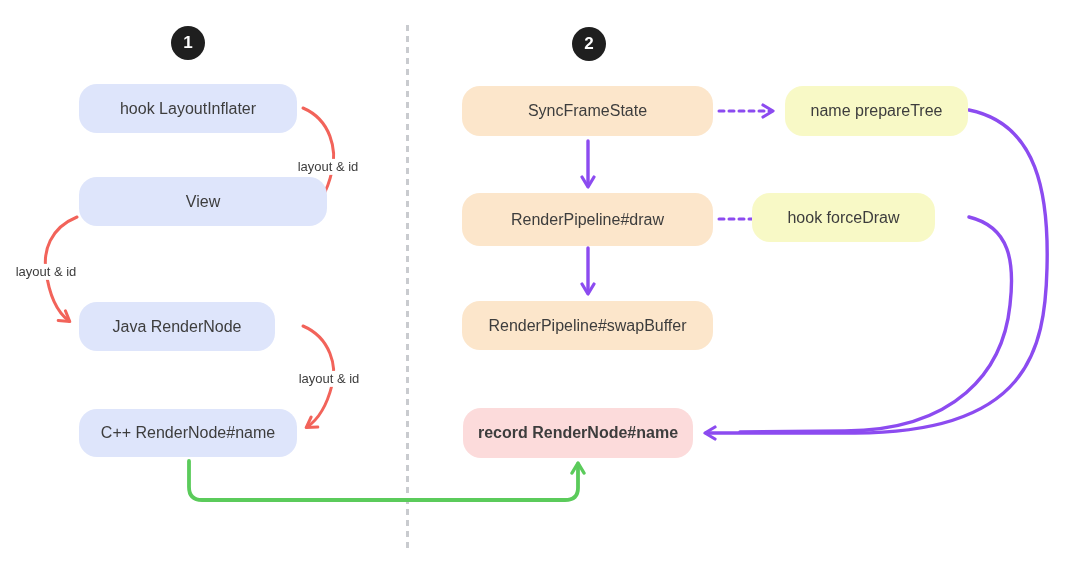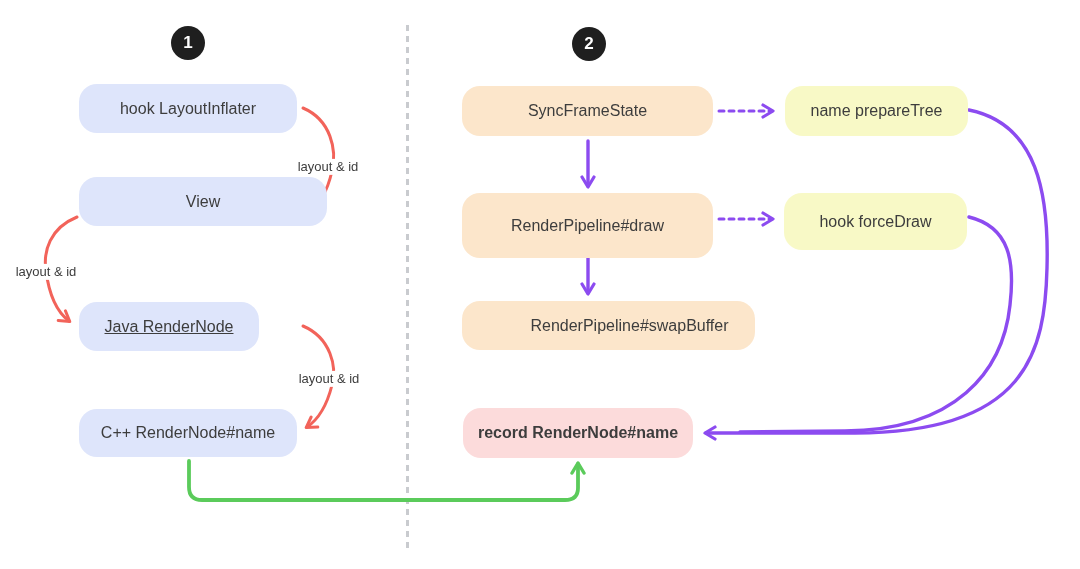--- a/index.html
+++ b/index.html
@@ -75,27 +75,27 @@
     <path class="arrow-path stroke-purple" stroke-width="3.4" d="M 969,217 C 1010,227 1015,262 1010,305 C 1003,372 955,430 845,431 L 740,432"></path>
 
     <path class="arrow-path stroke-green" stroke-width="3.8" marker-end="url(#chevGreen)" d="M 189,461 L 189,487 Q 189,500 202,500 L 565,500 Q 578,500 578,488 L 578,464"></path>
   </svg>
 
   <div class="badge" style="left:171px;top:26px;">1</div>
   <div class="badge" style="left:572px;top:27px;">2</div>
 
   <div class="node blue" style="left:79px;top:84px;width:218px;height:49px;">hook LayoutInflater</div>
   <div class="node blue" style="left:79px;top:177px;width:248px;height:49px;">View</div>
-  <div class="node blue" style="left:79px;top:302px;width:180px;height:49px;text-decoration:underline;">Java RenderNode</div>
+  <div class="node blue" style="left:79px;top:302px;width:196px;height:49px;">Java RenderNode</div>
   <div class="node orange" style="left:462px;top:86px;width:251px;height:50px;">SyncFrameState</div>
 
   <div class="node blue" style="left:79px;top:409px;width:218px;height:48px;">C++ RenderNode#name</div>
-  <div class="node orange" style="left:462px;top:193px;width:251px;height:65px;">RenderPipeline#draw</div>
-  <div class="node orange" style="left:462px;top:301px;width:251px;height:49px;padding-left:42px;">RenderPipeline#swapBuffer</div>
+  <div class="node orange" style="left:462px;top:193px;width:251px;height:53px;">RenderPipeline#draw</div>
+  <div class="node orange" style="left:462px;top:301px;width:251px;height:49px;">RenderPipeline#swapBuffer</div>
   <div class="node pink" style="left:463px;top:408px;width:230px;height:50px;">record RenderNode#name</div>
   <div class="node yellow" style="left:785px;top:86px;width:183px;height:50px;">name prepareTree</div>
-  <div class="node yellow" style="left:784px;top:193px;width:183px;height:57px;text-align:center;">hook forceDraw</div>
+  <div class="node yellow" style="left:752px;top:193px;width:183px;height:49px;text-align:center;">hook forceDraw</div>
 
   <div class="edge-label" style="left:328px;top:167px;">layout &amp; id</div>
   <div class="edge-label" style="left:46px;top:272px;">layout &amp; id</div>
   <div class="edge-label" style="left:329px;top:379px;">layout &amp; id</div>
 
 </div>
 
 </body></html>

